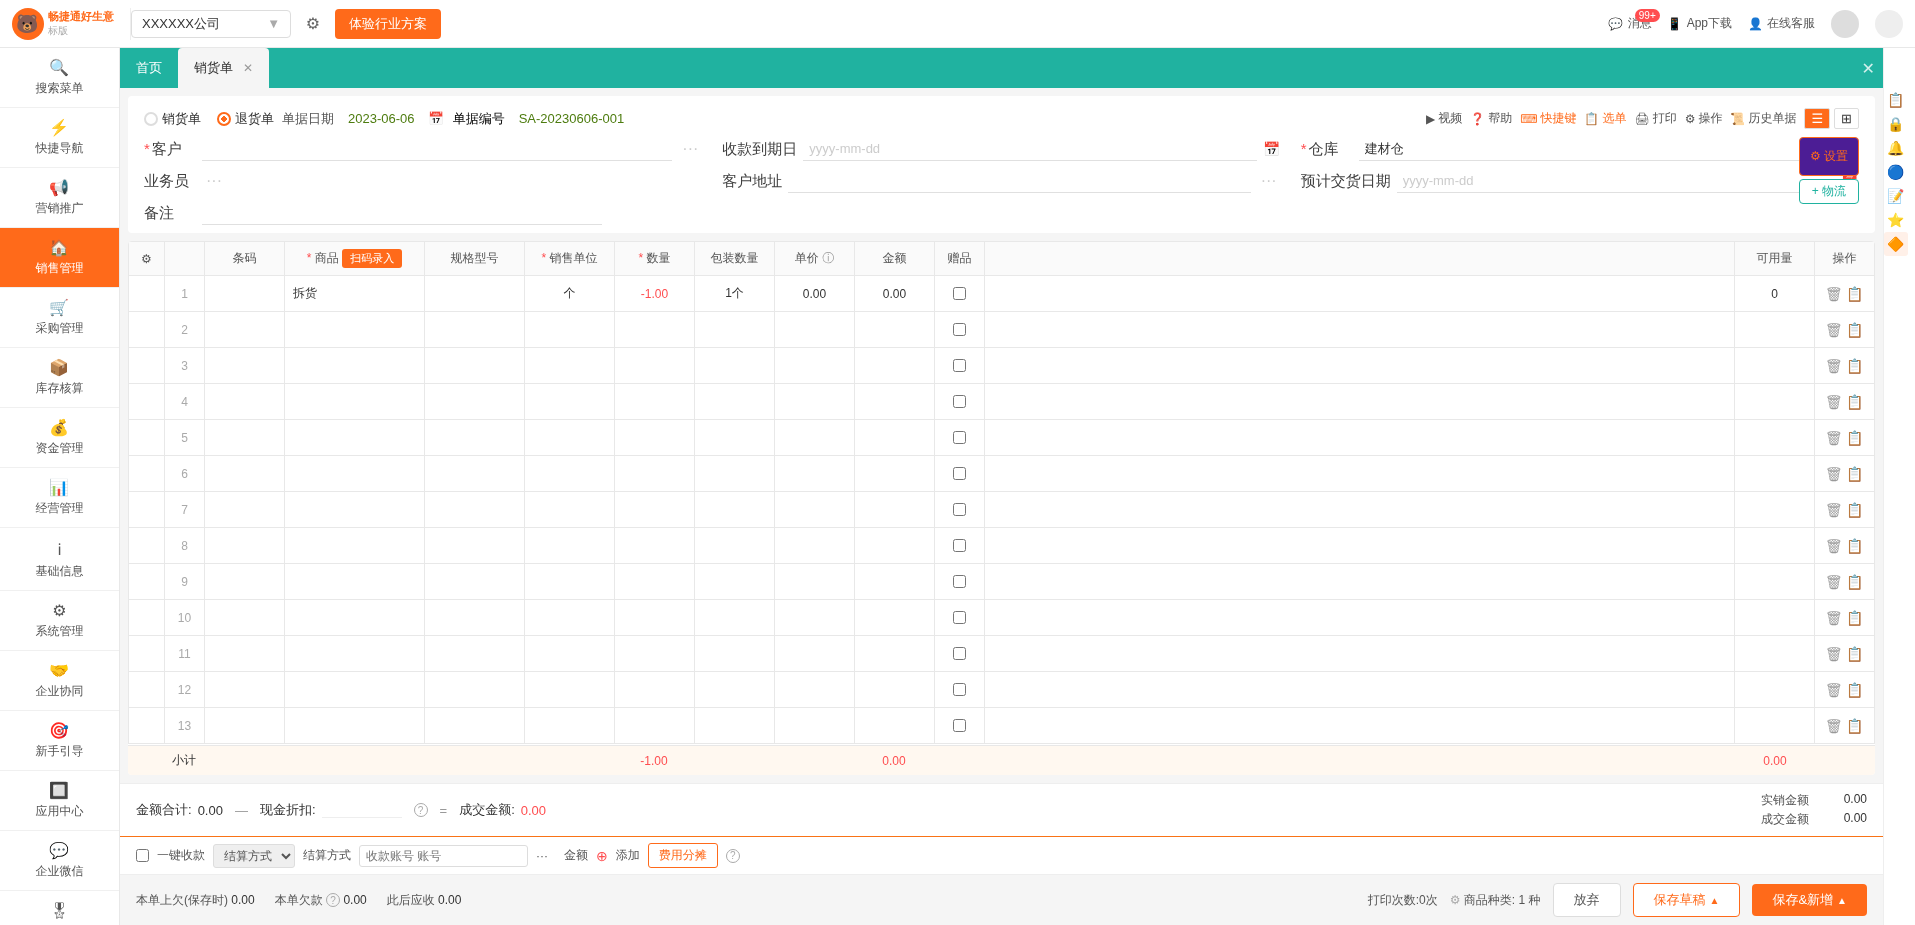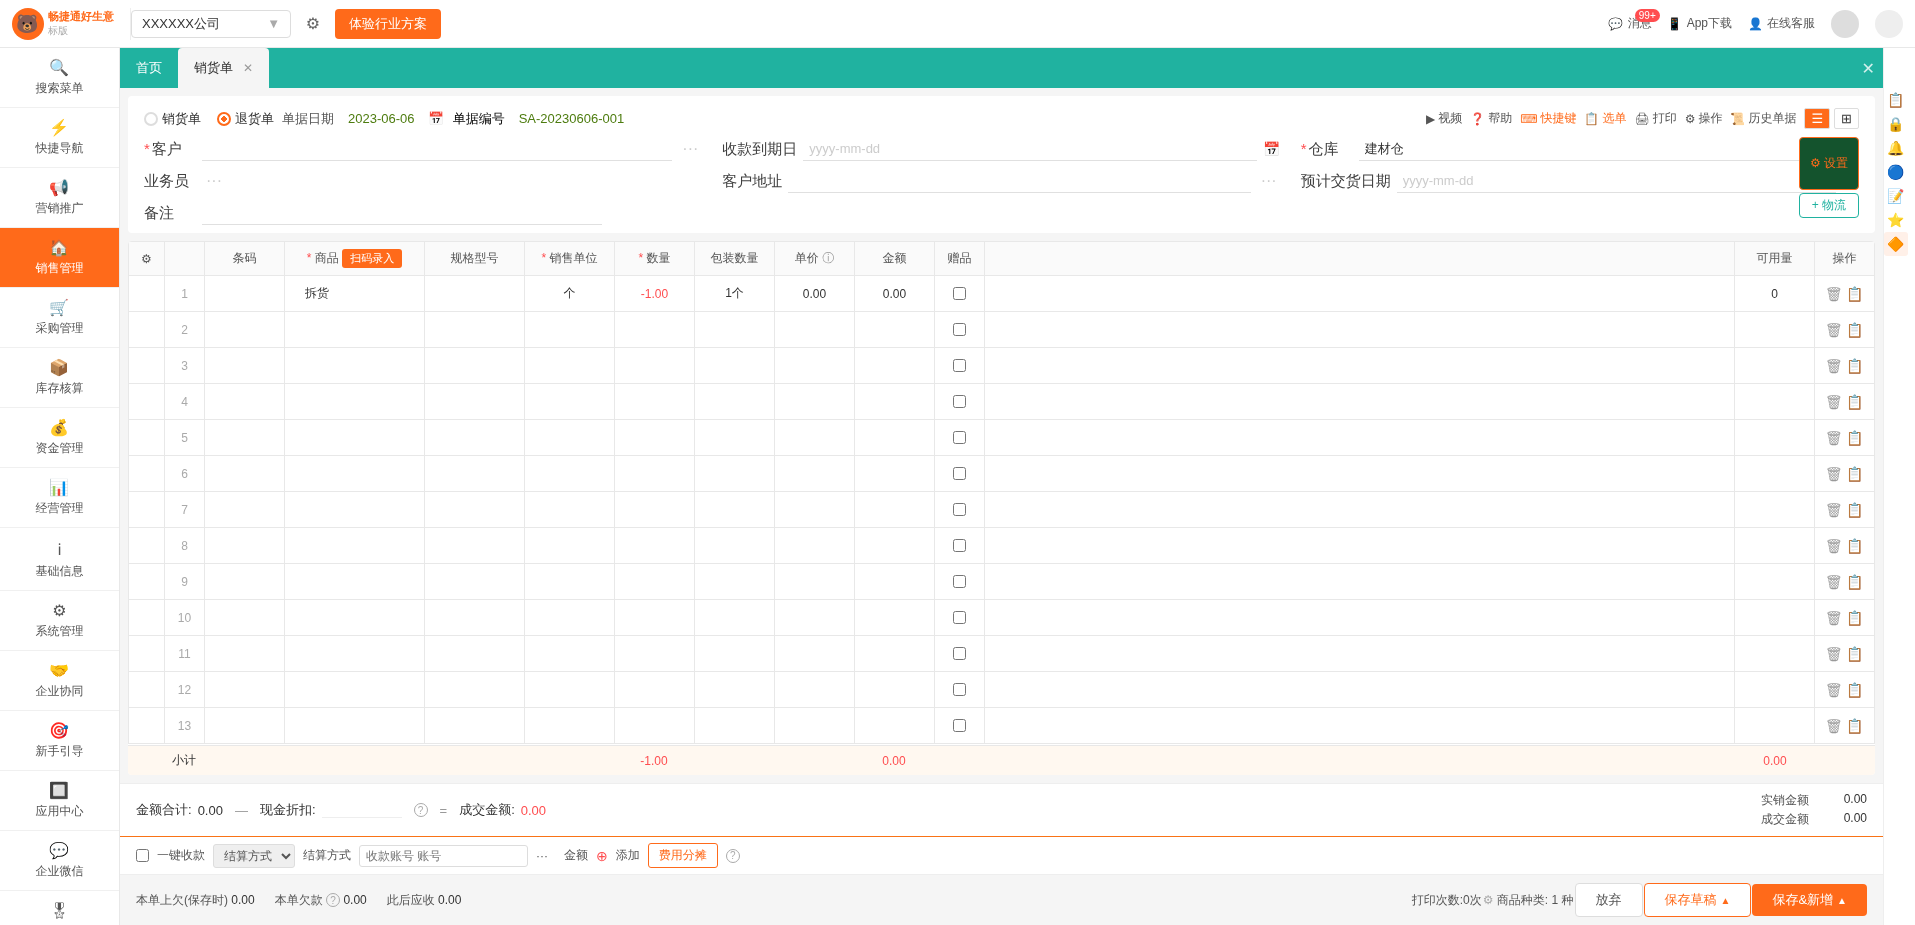--- a/index.html
+++ b/index.html
@@ -47,21 +47,21 @@
     .form-actions { margin-left: auto; display: flex; gap: 8px; align-items: center; }
     .action-link { font-size: 12px; color: #555; cursor: pointer; display: flex; align-items: center; gap: 3px; }
     .action-link-primary { font-size: 12px; color: #ff6a1a; cursor: pointer; display: flex; align-items: center; gap: 3px; }
     .form-field { display: flex; align-items: center; gap: 6px; }
     .field-label { font-size: 15px; color: #404040; white-space: nowrap; min-width: 52px; }
     .field-label.required::before { content: '*'; color: #ff4d4f; margin-right: 2px; }
     .field-input { flex: 1; border: none; border-bottom: 1px solid #e0e0e0; padding: 4px 6px; font-size: 13px; color: #333; outline: none; background: transparent; min-width: 0; }
     .field-input::placeholder { color: #ccc; }
     .field-dots { color: #ccc; cursor: pointer; font-size: 16px; padding: 0 4px; }
     .field-cal { color: #ccc; cursor: pointer; font-size: 14px; }
-    .setting-btn { background: #14532d; border: 1px solid #ff6a1a; color: #ff6a1a; border-radius: 4px; padding: 17px 10px; cursor: pointer; font-size: 12px; }
+    .setting-btn { background: #4c1d95; border: 1px solid #ff6a1a; color: #ff6a1a; border-radius: 4px; padding: 10px 10px; cursor: pointer; font-size: 12px; }
     .logistics-btn { background: #fff; border: 1px solid #20b2a0; color: #20b2a0; border-radius: 4px; padding: 3px 10px; cursor: pointer; font-size: 12px; }
 
     
     .table-container { background: #fff; margin: 0 8px 8px 8px; border-radius: 4px; flex: 1; overflow: hidden; display: flex; flex-direction: column; }
     .table-wrapper { flex: 1; overflow: auto; }
     table { width: 100%; border-collapse: collapse; font-size: 12px; }
     thead tr { background: #fafafa; }
     th { border: 1px solid #e8e8e8; padding: 7px 8px; font-weight: normal; color: #555; white-space: nowrap; text-align: center; }
     td { border: 1px solid #e8e8e8; padding: 5px 8px; color: #333; text-align: center; height: 36px; }
     .th-required { color: #ff4d4f; }
@@ -93,21 +93,21 @@
     .footer-deal { display: flex; align-items: center; gap: 6px; font-size: 13px; }
 
     .payment-bar { background: #fff; padding: 6px 16px; border-top: 1px solid #f97316; display: flex; align-items: center; gap: 8px; flex-shrink: 0; }
     .pay-select { border: 1px solid #ddd; border-radius: 3px; padding: 3px 6px; font-size: 12px; color: #555; min-width: 80px; }
     .pay-input { border: 1px solid #ddd; border-radius: 3px; padding: 3px 6px; font-size: 12px; min-width: 80px; }
     .expense-btn { border: 1px solid #ff6a1a; color: #ff6a1a; background: #fff; border-radius: 3px; padding: 3px 10px; cursor: pointer; font-size: 12px; }
 
     .bottom-status { background: #f5f5f5; padding: 8px 16px; border-top: 1px solid #eee; display: flex; align-items: center; flex-shrink: 0; }
     .status-info { display: flex; gap: 20px; font-size: 12px; color: #555; }
     .status-value { color: #333; font-weight: 500; }
-    .bottom-actions { margin-left: auto; display: flex; align-items: center; gap: 1px; }
+    .bottom-actions { margin-left: auto; display: flex; align-items: center; gap: 12px; }
     .print-info { font-size: 12px; color: #555; }
     .product-info { font-size: 12px; color: #555; }
     .btn-abandon { border: 1px solid #ddd; background: #fff; border-radius: 4px; padding: 7px 20px; cursor: pointer; font-size: 13px; color: #555; }
     .btn-draft { border: 1px solid #ff6a1a; background: #fff; color: #ff6a1a; border-radius: 4px; padding: 7px 20px; cursor: pointer; font-size: 13px; display: flex; align-items: center; gap: 4px; }
     .btn-save-new { background: #ff6a1a; color: #fff; border: none; border-radius: 4px; padding: 7px 20px; cursor: pointer; font-size: 13px; display: flex; align-items: center; gap: 4px; }
     .btn-chevron { font-size: 10px; }
     .side-tool-icon { width: 24px; height: 24px; display: flex; align-items: center; justify-content: center; cursor: pointer; color: #aaa; font-size: 14px; border-radius: 3px; }
     .side-tool-active { color: #ff6a1a; background: #fff0e8; }
 
     .form-row { display: flex; align-items: center; gap: 8px; margin-bottom: 8px; flex-wrap: nowrap; }
@@ -362,21 +362,21 @@
                   <th class="col-avail">可用量</th>
                   <th class="col-op">操作</th>
                 </tr>
               </thead>
               <tbody id="table-body">
 
               <tr>
     <td style="text-align:center;"></td>
     <td style="color:#aaa;">1</td>
     <td><input type="text" style="border: none; outline: none; width: 100%; background: transparent; font-size: 12px;" value=""></td>
-    <td style="text-align:left; padding-left:20px;">拆货</td>
+    <td style="text-align:left; padding-left:8px;">拆货</td>
     <td></td>
     <td>个</td>
     <td class="td-red">-1.00</td>
     <td>1个</td>
     <td>0.00</td>
     <td>0.00</td>
     <td>
                       <div class="checkbox-cell">
                         <input type="checkbox" style="">
                       </div>

